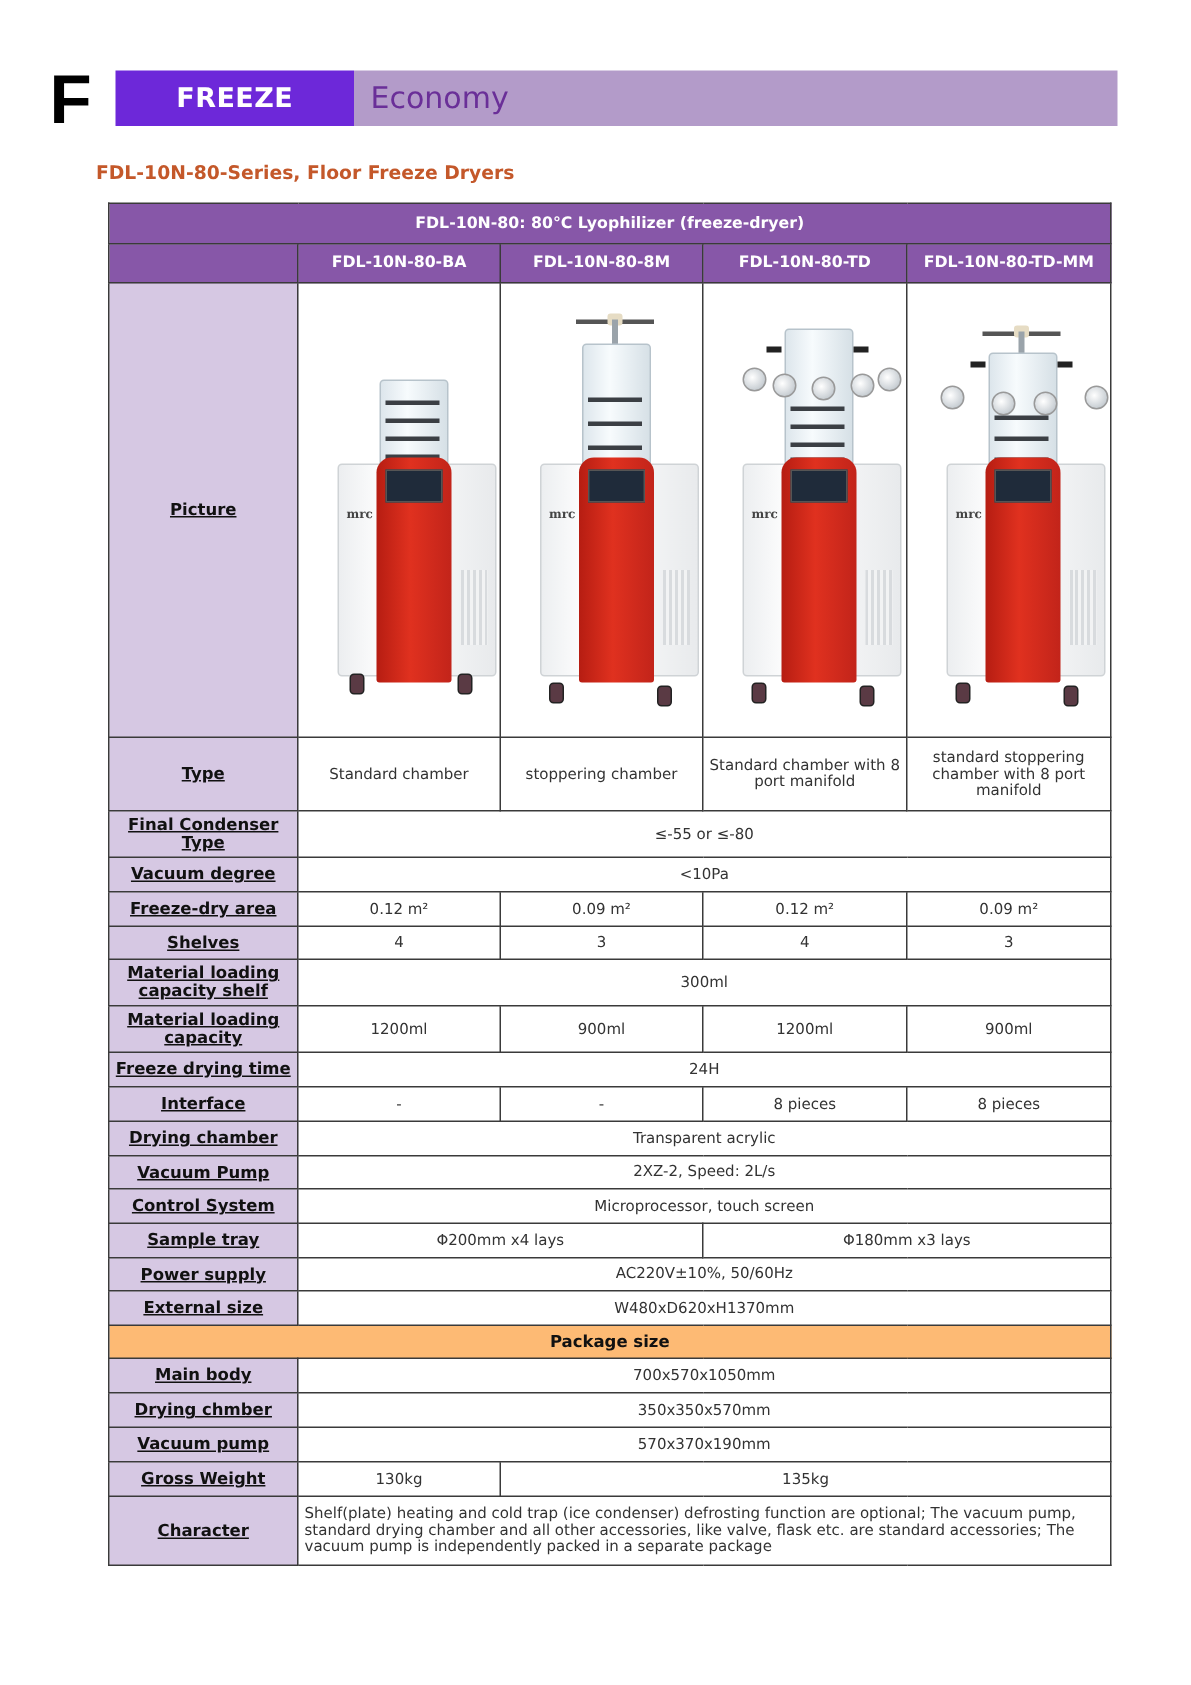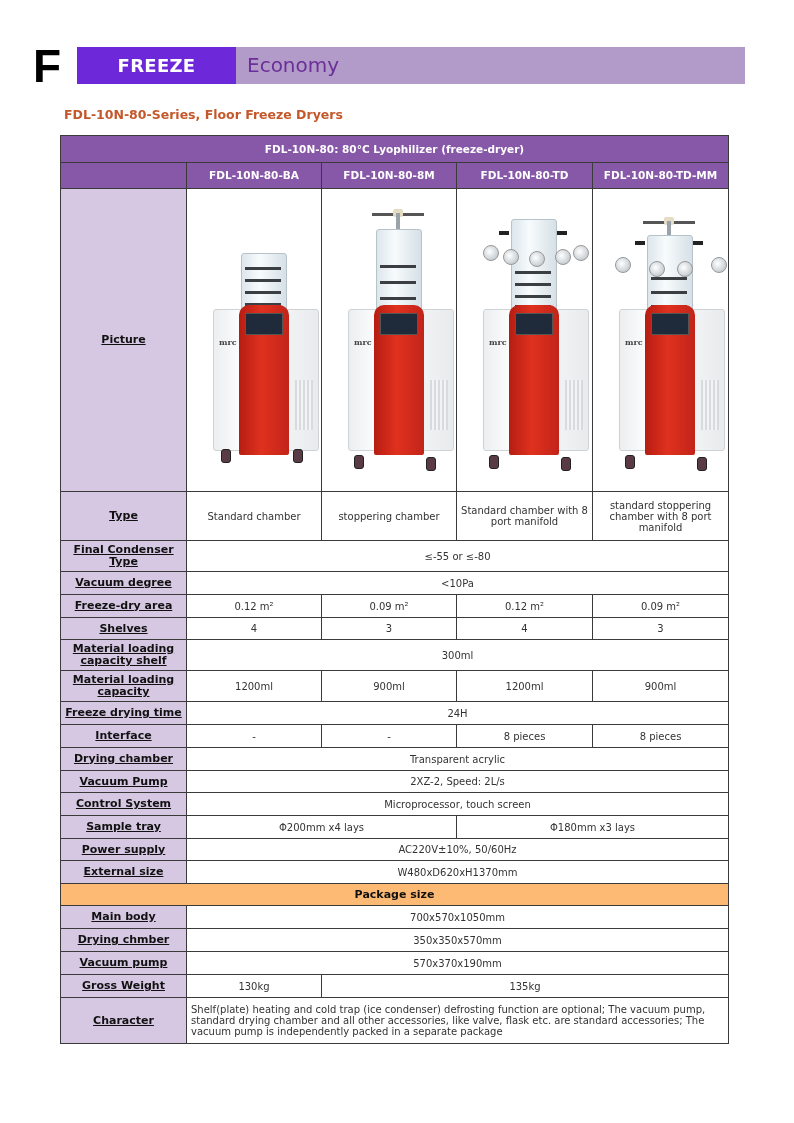--- a/index.html
+++ b/index.html
@@ -3,21 +3,21 @@
 <meta charset="utf-8">
 <style>
   html, body { margin:0; padding:0; background:#ffffff; }
   body { width:794px; height:1123px; position:relative; overflow:hidden; font-family:"DejaVu Sans", sans-serif; }
   .banner { position:absolute; left:33px; top:46px; height:39px; width:712px; }
   .banner-letter { position:absolute; left:0; top:-2px; font-family:"Liberation Sans", sans-serif; font-weight:bold; font-size:46px; line-height:44px; color:#000; letter-spacing:-1px; }
   .banner-dark { position:absolute; left:44px; top:1px; width:159px; height:37px; background:#6d28d9; color:#fff; font-family:"DejaVu Sans", sans-serif; font-weight:bold; font-size:18px; line-height:37px; text-align:center; letter-spacing:0.3px; }
   .banner-light { position:absolute; left:203px; top:1px; width:509px; height:37px; background:#b39bc9; color:#6a2f98; font-family:"DejaVu Sans", sans-serif; font-size:20px; line-height:37px; padding-left:11px; box-sizing:border-box; }
   .subtitle { position:absolute; left:64px; top:107px; font-family:"DejaVu Sans", sans-serif; font-weight:bold; font-size:12.5px; color:#c4582a; }
 
-  table.spec { position:absolute; left:60px; top:135px; width:668px; border-collapse:collapse; table-layout:fixed; font-family:"DejaVu Sans", sans-serif; }
+  table.spec { position:absolute; left:72px; top:135px; width:668px; border-collapse:collapse; table-layout:fixed; font-family:"DejaVu Sans", sans-serif; }
   table.spec td, table.spec th { border:1px solid #3a3a3a; padding:0 4px; text-align:center; vertical-align:middle; font-size:10px; color:#333; line-height:11px; }
   .hdr { background:#8757a8; color:#fff !important; font-weight:bold; font-size:10.5px !important; }
   .lbl { background:#d6c8e3; color:#111 !important; font-weight:bold; font-size:11px !important; line-height:12px !important;text-decoration:underline; }
   .val { background:#fff; }
   .sec { background:#fdba74; color:#111 !important; font-weight:bold; font-size:11px !important; }
   .pic { background:#fff; padding:16px !important; }
   .char-text { text-align:left !important; padding:3px 4px !important; font-size:10px !important; line-height:11px !important; }
 
   .machine { position:relative; width:120px; height:270px; margin:0 auto; }
   .m-body { position:absolute; left:10px; top:104px; width:104px; height:140px; background:linear-gradient(90deg,#eceef0 0%,#ffffff 30%,#e8eaec 100%); border:1px solid #cfd3d6; border-radius:3px; }

